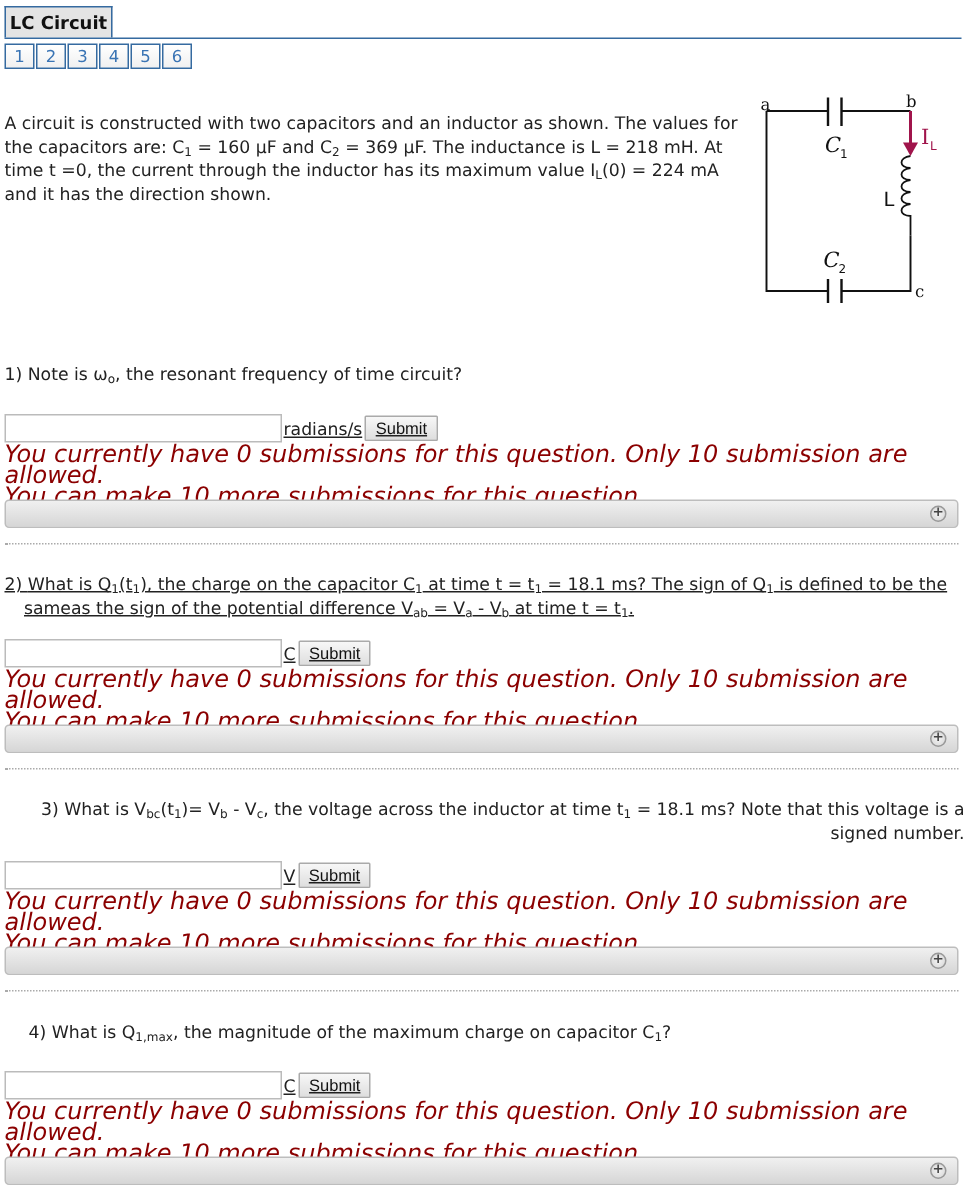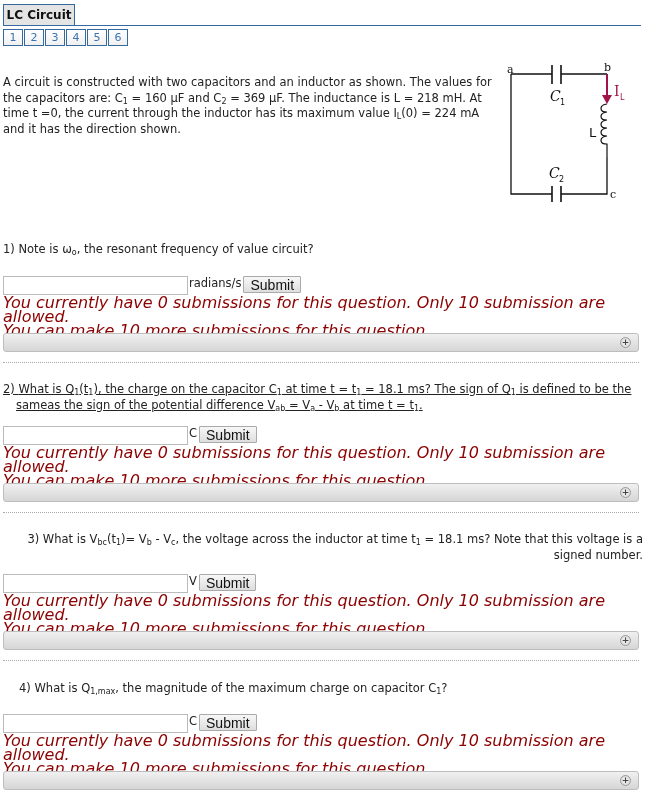--- a/index.html
+++ b/index.html
@@ -21,29 +21,29 @@
     background: linear-gradient(#ffffff, #f0f0f0); cursor: pointer;
   }
   .intro {
     position: absolute; left: 3px; top: 75px; width: 492px; line-height: 15.5px; font-size: 11.5px;
   }
   sub { font-size: 8px; vertical-align: -2px; line-height: 0; }
   .circuit { position: absolute; left: 503px; top: 62px; width: 140px; height: 140px; }
 
   .q { position: absolute; left: 3px; width: 640px; font-size: 11.5px; line-height: 16px; }
   .q .qtext { padding-left: 13px; text-indent: -13px; }
-  .answer-row { position: absolute; left: 3px; display: flex; align-items: flex-start; }
+  .answer-row { position: absolute; left: 3px; display: flex; align-items: center; text-decoration: underline; }
   .answer-row input {
     width: 185px; height: 19px; box-sizing: border-box; border: 1px solid #bbb; padding: 0 3px; margin: 0;
     font-family: "DejaVu Sans", sans-serif; font-size: 11px;
   }
   .unit { font-size: 11.5px; margin-left: 1px; margin-right: 2px; color:#222; }
   .submit {
     height: 17px; box-sizing: border-box; border: 1px solid #aaa; background: linear-gradient(#f7f7f7, #dedede);
-    font-family: "Liberation Sans", sans-serif; font-size: 14px; padding: 0 6px; color: #111; cursor: pointer; border-radius: 1px;
+    font-family: "Liberation Sans", sans-serif; font-size: 11px; padding: 0 6px; color: #111; cursor: pointer; border-radius: 1px;
   }
   .msg {
     position: absolute; left: 3px; color: #8b0000; font-style: italic; font-size: 16px; line-height: 14px;
   }
   .bar {
     position: absolute; left: 3px; width: 636px; height: 19px; box-sizing: border-box;
     border: 1px solid #bdbdbd; border-radius: 3px;
     background: linear-gradient(#f0f0f0, #d6d6d6); cursor: pointer;
   }
   .bar .plus {
@@ -95,21 +95,21 @@
   <text x="47" y="39" font-family="DejaVu Serif, serif" font-style="italic" font-size="14" fill="#111">C</text>
   <text x="57" y="43" font-family="DejaVu Sans, sans-serif" font-size="8" fill="#111">1</text>
   <text x="46" y="116" font-family="DejaVu Serif, serif" font-style="italic" font-size="14" fill="#111">C</text>
   <text x="56" y="120" font-family="DejaVu Sans, sans-serif" font-size="8" fill="#111">2</text>
   <text x="86" y="75" font-family="DejaVu Sans, sans-serif" font-size="13" fill="#111">L</text>
   <text x="111" y="34" font-family="DejaVu Serif, serif" font-size="14" fill="#a0144b">I</text>
   <text x="117" y="38" font-family="DejaVu Sans, sans-serif" font-size="8" fill="#a0144b">L</text>
 </svg>
 
 <div class="q" style="top:241px;">
-  <div class="qtext"><span>1) </span><span>Note is ω</span><sub>o</sub><span>, the resonant frequency of value circuit?</span></div>
+  <div class="qtext"><span>1) </span><span>Note is ω</span><sub>o</sub><span>, the resonant frequency of time circuit?</span></div>
 </div>
 <div class="answer-row" style="top:276px;">
   <input type="text" value="" style="">
   <span class="unit">radians/s</span>
   <button class="submit">Submit</button>
 </div>
 <div class="msg" style="top:296px;">
   <div>You currently have 0 submissions for this question. Only 10 submission are allowed.</div>
   <div>You can make 10 more submissions for this question.</div>
 </div>

